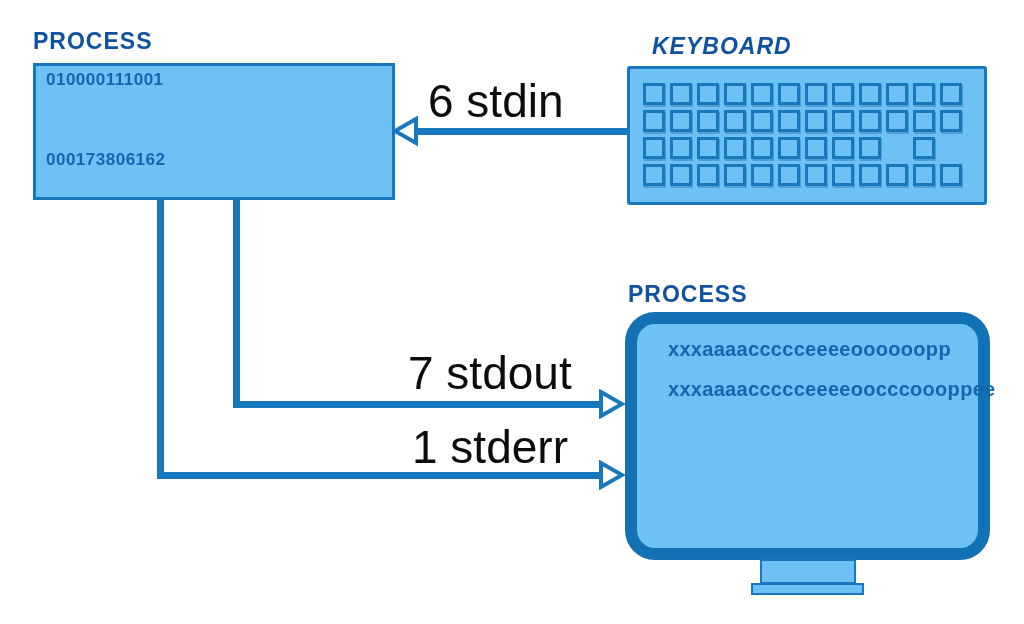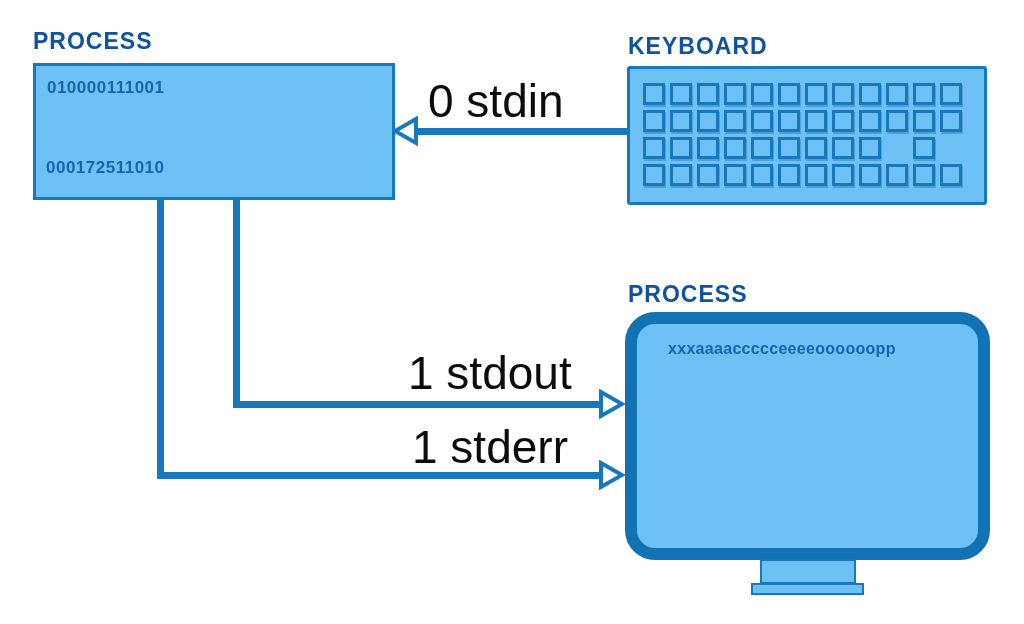--- a/index.html
+++ b/index.html
@@ -45,45 +45,45 @@
     background:var(--fill);box-shadow:1px 2px 0 rgba(16,80,140,0.3);
   }
   .key-spacer{width:22px;height:22px;}
   
   #monitor{
     position:absolute;left:625px;top:312px;width:365px;height:248px;
     box-sizing:border-box;background:var(--fill);
     border:12px solid var(--monitor);border-radius:30px;
   }
   #screen-text{
-    position:absolute;left:31px;top:15px;color:var(--code);font-size:16px;
+    position:absolute;left:31px;top:15px;color:var(--code);font-size:20px;
     font-weight:600;line-height:20px;letter-spacing:0.3px;white-space:pre;
   }
   #monitor-stand{
     position:absolute;left:760px;top:559px;width:96px;height:25px;
     box-sizing:border-box;background:var(--fill);border:2px solid var(--stroke);
   }
   #monitor-base{
     position:absolute;left:751px;top:583px;width:113px;height:12px;
     box-sizing:border-box;background:var(--fill);border:2px solid var(--stroke);
   }
 </style>
 </head>
 <body>
 
 <div id="canvas">
 
   <div class="hdr" style="left:33px;top:28px;">PROCESS</div>
   <div class="box" style="left:33px;top:63px;width:362px;height:137px;">
-    <div class="code" style="left:10px;top:12px;text-align:right;"><span>010000111001</span><br>
+    <div class="code" style="left:10px;top:4px;"><span>010000111001</span><br>
 <br>
-<span>000172511010</span></div>
+<span>000173806162</span></div>
   </div>
 
-  <div class="hdr" style="left:628px;top:33px;">KEYBOARD</div>
+  <div class="hdr" style="left:652px;top:33px;font-style:italic;">KEYBOARD</div>
   <div class="box" style="left:627px;top:66px;width:360px;height:139px;border-radius:3px;"></div>
   <div id="kb-keys">
       <div class="key-row">
         <div class="key"></div>
         <div class="key"></div>
         <div class="key"></div>
         <div class="key"></div>
         <div class="key"></div>
         <div class="key"></div>
         <div class="key"></div>
@@ -129,41 +129,41 @@
         <div class="key"></div>
         <div class="key"></div>
         <div class="key"></div>
         <div class="key"></div>
         <div class="key"></div>
         <div class="key"></div>
         <div class="key"></div>
       </div>
     </div>
 
-  <div class="stream-label" style="left:428px;top:78px;">0 stdin</div>
+  <div class="stream-label" style="left:428px;top:78px;">6 stdin</div>
   <div class="line-h" style="left:414px;top:128px;width:213px;"></div>
   <svg class="arrowhead" style="left:392px;top:116px;" viewBox="0 0 27 30">
     <polygon points="24,3 3,15 24,27" fill="#ffffff" stroke="#1878be" stroke-width="4"></polygon>
   </svg>
 
   <div class="hdr" style="left:628px;top:281px;">PROCESS</div>
   <div id="monitor">
     <div id="screen-text"><span>xxxaaaaccccceeeeoooooopp</span><br>
-<br>
+<span>xxxaaaaccccceeeeoocccoooppee</span><br>
 </div>
   </div>
   <div id="monitor-stand"></div>
   <div id="monitor-base"></div>
 
   <div class="line-v" style="left:233px;top:198px;height:210px;"></div>
   <div class="line-h" style="left:233px;top:401px;width:368px;"></div>
   <svg class="arrowhead" style="left:598px;top:389px;" viewBox="0 0 27 30">
     <polygon points="3,3 24,15 3,27" fill="#ffffff" stroke="#1878be" stroke-width="4"></polygon>
   </svg>
-  <div class="stream-label" style="left:408px;top:350px;">1 stdout</div>
+  <div class="stream-label" style="left:408px;top:350px;">7 stdout</div>
 
   <div class="line-v" style="left:157px;top:198px;height:281px;"></div>
   <div class="line-h" style="left:157px;top:472px;width:444px;"></div>
   <svg class="arrowhead" style="left:598px;top:460px;" viewBox="0 0 27 30">
     <polygon points="3,3 24,15 3,27" fill="#ffffff" stroke="#1878be" stroke-width="4"></polygon>
   </svg>
   <div class="stream-label" style="left:412px;top:424px;">1 stderr</div>
 
 </div>
 

